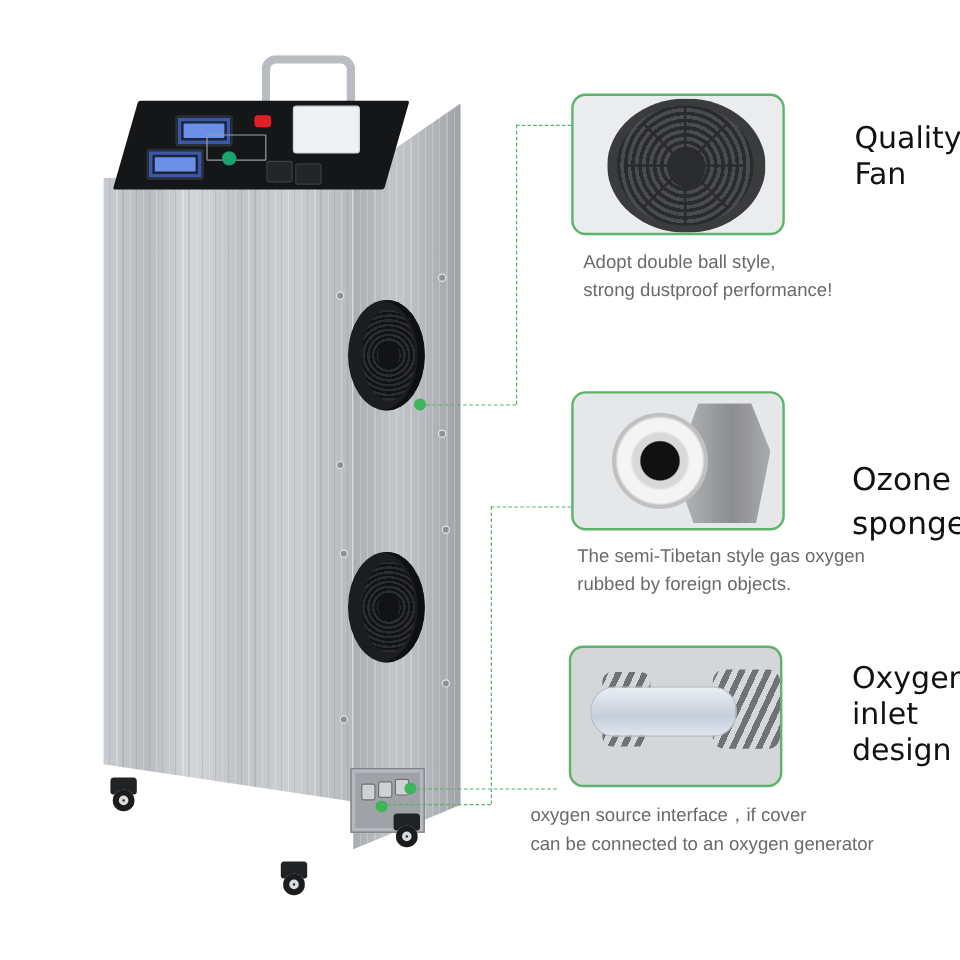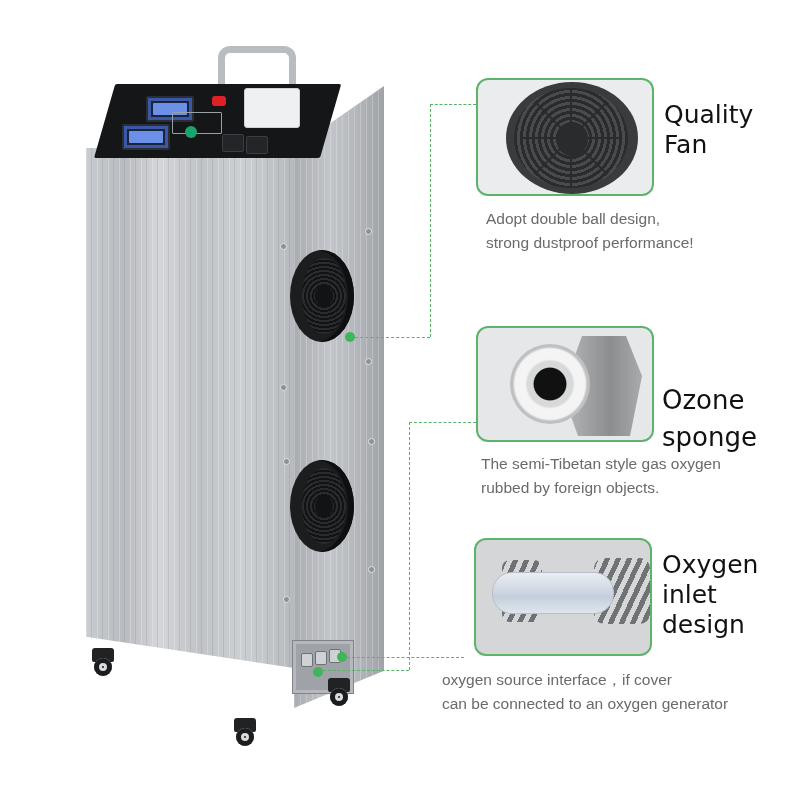--- a/index.html
+++ b/index.html
@@ -53,21 +53,21 @@
                   border-radius:50%; box-shadow:inset 0 0 0 5px #1b1c1e, inset 0 0 0 8px #d9dbdd; }
 
   
   .dash-h { height:0; border-top:1.5px dashed #59b267; }
   .dash-v { width:0; border-left:1.5px dashed #59b267; }
   .dot { width:10px; height:10px; border-radius:50%; background:#3fb55a; margin:-5px 0 0 -5px; }
 
   
   .photo { border:2.5px solid #5eb36b; border-radius:12px; box-sizing:border-box;
            background:#eceeef; overflow:hidden; }
-  .title { font-family:"DejaVu Sans", sans-serif; font-size:25px; line-height:30px; color:#111111; }
+  .title { font-family:"DejaVu Sans", sans-serif; font-size:25px; line-height:30px; color:#111111;margin-left:48px; }
   .desc { font-family:"Liberation Sans", sans-serif; font-size:15.5px; line-height:23.5px; color:#6a6a6a; }
 
   .photo-fan-disc { position:absolute; left:32px; top:12px; width:128px; height:116px;
                     background:#3a3b3d; clip-path:polygon(10% 0,75% 0,100% 28%,100% 72%,75% 100%,10% 100%,0 80%,0 20%);
                     border-radius:50%; }
   .photo-fan-grill { position:absolute; left:40px; top:18px; width:112px; height:104px; border-radius:50%;
                      background:repeating-radial-gradient(circle,#2a2b2d 0 3px,#4a4b4e 3px 6px); }
   .photo-fan-hub { position:absolute; left:80px; top:52px; width:32px; height:34px; border-radius:50%; background:#2a2b2d; }
   .photo-fan-spoke { position:absolute; left:95px; top:18px; width:2px; height:104px; background:#2a2b2d; }
 
@@ -168,21 +168,21 @@
     <div class="photo-fan-spoke" style="left:92px;top:8px;height:100px;transform:rotate(45deg);"></div>
     <div class="photo-fan-spoke" style="left:92px;top:8px;height:100px;transform:rotate(90deg);"></div>
     <div class="photo-fan-spoke" style="left:92px;top:8px;height:100px;transform:rotate(135deg);"></div>
     <div class="photo-fan-hub" style="left:78px;top:42px;"></div>
   </div>
   <div class="abs title" style="left:664px;top:100px;">
     <div>Quality</div>
     <div>Fan</div>
   </div>
   <div class="abs desc" style="left:486px;top:207px;">
-    <div>Adopt double ball design,</div>
+    <div>Adopt double ball style,</div>
     <div>strong dustproof performance!</div>
   </div>
 </div>
 
 <div>
   <div class="abs photo" style="left:476px;top:326px;width:178px;height:116px;background:#e6e7e8;">
     <div class="nut"></div>
     <div class="ring-outer"></div>
   </div>
   <div class="abs title" style="left:662px;top:382px;font-size:26px;line-height:37px;">

